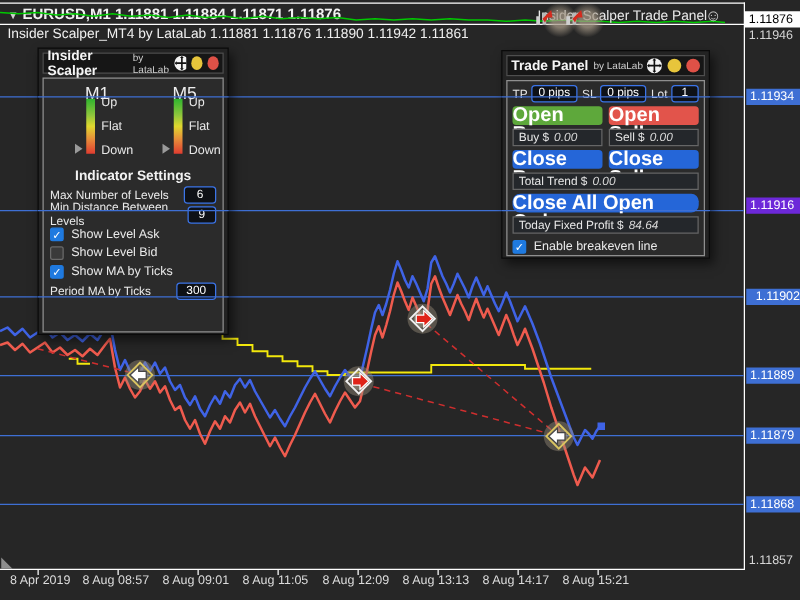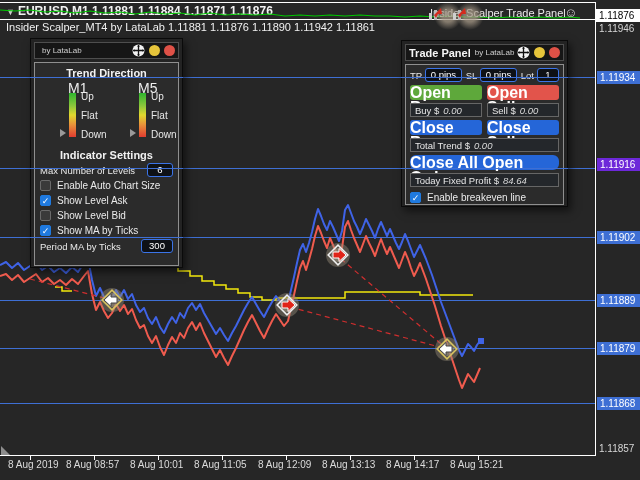--- a/index.html
+++ b/index.html
@@ -140,31 +140,31 @@
     <rect x="1" y="7" width="3" height="7" fill="#cfcfcf"></rect>
       <rect x="6" y="4" width="3" height="10" fill="#b8b8b8"></rect>
     <polygon points="6,9 13,2 14,8 10,8 8,12" fill="#d42b1e"></polygon>
   </svg>
   <div id="ea-smiley" class="abs" style="left:564px;">☺</div>
 
   <div id="cur-price" class="abs" style="top: 9px;">1.11876</div>
   <div id="scale-layer">
       <div class="pl lvlpill" style="top: 71px; background: rgb(62, 111, 212);">1.11934</div>
       <div class="pl lvlpill" style="top: 158px; background: #6d28d9;">1.11916</div>
-      <div class="pl lvlpill" style="top: 231px; background: rgb(62, 111, 212);">1.11902</div>
+      <div class="pl lvlpill" style="top: 231px; background: rgb(62, 111, 212); text-align: right;">1.11902</div>
       <div class="pl lvlpill" style="top: 294px; background: rgb(62, 111, 212);">1.11889</div>
       <div class="pl lvlpill" style="top: 342px; background: rgb(62, 111, 212);">1.11879</div>
       <div class="pl lvlpill" style="top: 397px; background: rgb(62, 111, 212);">1.11868</div>
       <div class="pl plain" style="top: 22px;">1.11946</div>
       <div class="pl plain" style="top: 442px;">1.11857</div>
     </div>
   <div id="axis-layer">
-      <div class="tlab" style="left: 8px;">8 Aug 2019</div>
+      <div class="tlab" style="left: 8px;">8 Apr 2019</div>
       <div class="tlab" style="left: 66px;">8 Aug 08:57</div>
-      <div class="tlab" style="left: 130px;">8 Aug 10:01</div>
+      <div class="tlab" style="left: 130px;">8 Aug 09:01</div>
       <div class="tlab" style="left: 194px;">8 Aug 11:05</div>
       <div class="tlab" style="left: 258px;">8 Aug 12:09</div>
       <div class="tlab" style="left: 322px;">8 Aug 13:13</div>
       <div class="tlab" style="left: 386px;">8 Aug 14:17</div>
       <div class="tlab" style="left: 450px;">8 Aug 15:21</div>
       <div class="tick" style="left: 30px;"></div>
       <div class="tick" style="left: 94px;"></div>
       <div class="tick" style="left: 158px;"></div>
       <div class="tick" style="left: 222px;"></div>
       <div class="tick" style="left: 286px;"></div>
@@ -175,55 +175,56 @@
   <div id="overlay-layer">
       <div class="lvl-seg" style="left: 30px; width: 153px; top: 77px; background: rgb(62, 111, 212);"></div>
       <div class="lvl-seg" style="left: 30px; width: 153px; top: 168px; background: rgb(62, 111, 212);"></div>
       <div class="lvl-seg" style="left: 30px; width: 153px; top: 237px; background: rgb(62, 111, 212);"></div>
       <div class="lvl-seg" style="left: 401px; width: 167px; top: 77px; background: rgb(62, 111, 212);"></div>
       <div class="lvl-seg" style="left: 401px; width: 167px; top: 168px; background: rgb(62, 111, 212);"></div>
     </div>
 
   <div class="panel" style="left:30px;top:38px;width:153px;height:230px;">
     <div class="tbar">
+      <span class="t1">Insider Scalper</span>
       <span class="t2">by LataLab</span>
       <span class="sp"></span>
       <svg width="13" height="13">
         <circle cx="6.5" cy="6.5" r="6" fill="#f2f2f2"></circle>
         <path d="M6.5 2v9M2 6.5h9" stroke="#111" stroke-width="1.3"></path>
         <path d="M6.5 0.6 8 2.4 5 2.4Z M6.5 12.4 8 10.6 5 10.6Z M0.6 6.5 2.4 5 2.4 8Z M12.4 6.5 10.6 5 10.6 8Z" fill="#111"></path>
       </svg>
       <span class="circ y"></span>
       <span class="circ r"></span>
     </div>
     <div class="pbody" style="height:204px;">
-      <div class="sect">Trend Direction</div>
       <div id="trend">
         <div class="tf-lab" style="left:28px;top:0;">M1</div>
         <div class="tf-lab" style="left:98px;top:0;">M5</div>
         <div class="tbar-grad" style="left:29px;top:13px;"></div>
         <div class="tbar-grad" style="left:99px;top:13px;"></div>
         <div class="tlvl" style="left:41px;top:11px;">Up</div>
         <div class="tlvl" style="left:41px;top:30px;">Flat</div>
         <div class="tlvl" style="left:41px;top:49px;">Down</div>
         <div class="tlvl" style="left:111px;top:11px;">Up</div>
         <div class="tlvl" style="left:111px;top:30px;">Flat</div>
         <div class="tlvl" style="left:111px;top:49px;">Down</div>
         <div class="tri" style="left:20px;top:49px;"></div>
         <div class="tri" style="left:90px;top:49px;"></div>
       </div>
       <div class="sect">Indicator Settings</div>
       <div class="frow">
         <span>Max Number of Levels</span>
           <span class="sp"></span>
         <span class="ninput" style="width:24px;">6</span>
       </div>
-      <div class="cbrow">
-        <span class="cbox"></span>
-        <span>Enable Auto Chart Size</span>
+      <div class="frow">
+        <span>Min Distance Between Levels</span>
+          <span class="sp"></span>
+        <span class="ninput" style="width:24px;">9</span>
       </div>
       <div class="cbrow">
         <span class="cbox on">✓</span>
         <span>Show Level Ask</span>
       </div>
       <div class="cbrow">
         <span class="cbox"></span>
         <span>Show Level Bid</span>
       </div>
       <div class="cbrow">

